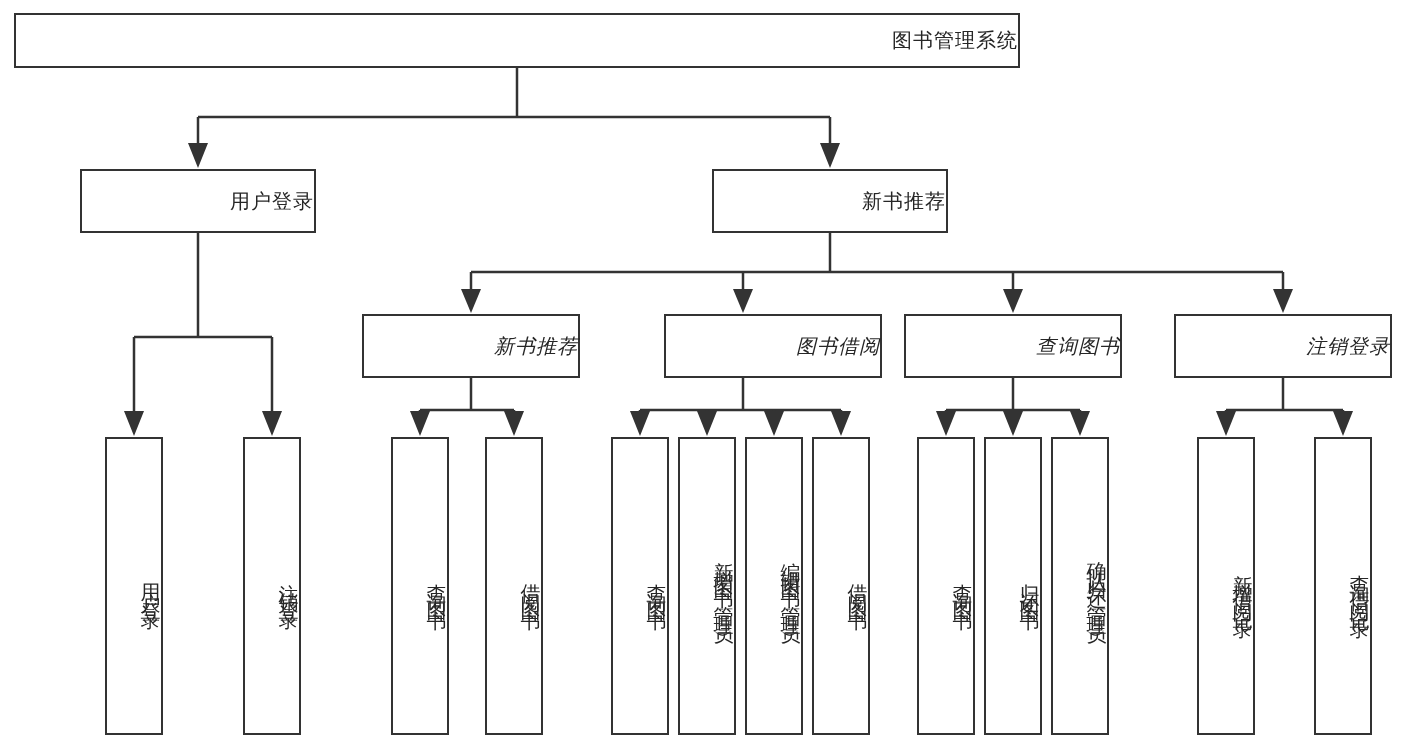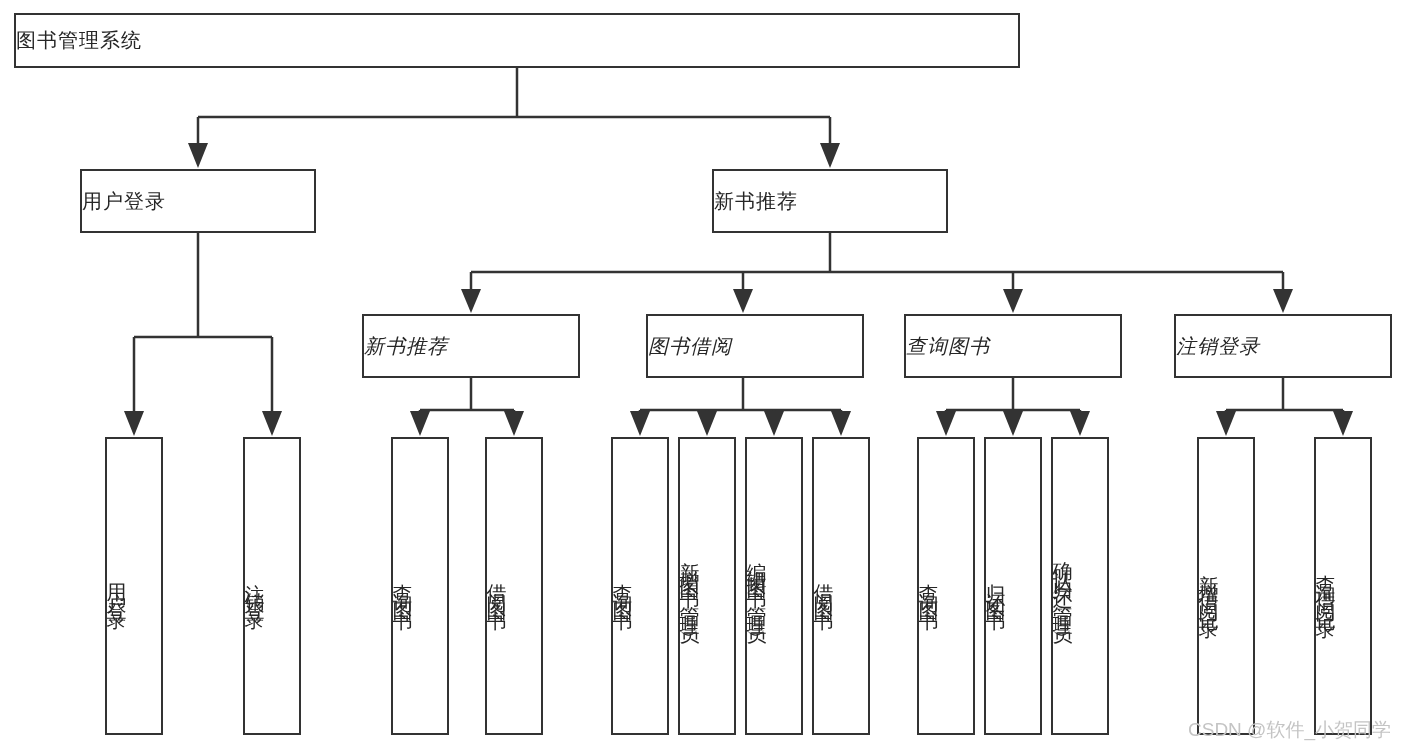--- a/index.html
+++ b/index.html
@@ -23,39 +23,39 @@
     height: 747px;
     z-index: 1;
   }
   .node {
     position: absolute;
     box-sizing: border-box;
     border: 2.5px solid #333333;
     background: #ffffff;
     display: flex;
     align-items: center;
-    justify-content: flex-start;
+    justify-content: flex-end;
     z-index: 2;
   }
   .node .lbl {
     color: #262626;
     font-size: 20px;
     letter-spacing: 1px;
     white-space: nowrap;
   }
   
   .root-box    { left: 14px;  top: 13px;  width: 1006px; height: 55px; }
   
   .lv1         { top: 169px; height: 64px; width: 236px; }
   .b-userlogin { left: 80px; }
   .b-bookmgmt  { left: 712px; }
   
   .lv2         { top: 314px; height: 64px; width: 218px; font-style: italic; }
   .b-newbooks  { left: 362px; }
-  .b-borrow    { left: 646px; }
+  .b-borrow    { left: 664px; }
   .b-current   { left: 904px; }
   .b-records   { left: 1174px; }
   
   .leaf        { top: 437px; height: 298px; width: 58px; }
   .leaf .lbl {
     writing-mode: vertical-rl;
     text-orientation: mixed;
     font-size: 20px;
     letter-spacing: 9px;
     white-space: normal;
@@ -238,15 +238,14 @@
     <span class="lbl">确认归还（管理员）</span>
   </div>
 
   <div class="node leaf l-5a">
     <span class="lbl">新增借阅记录</span>
   </div>
   <div class="node leaf l-5b">
     <span class="lbl">查询借阅记录</span>
   </div>
 
-  <div class="watermark">CSDN @软件_小贺同学</div>
 
 </div>
 
 </body></html>

